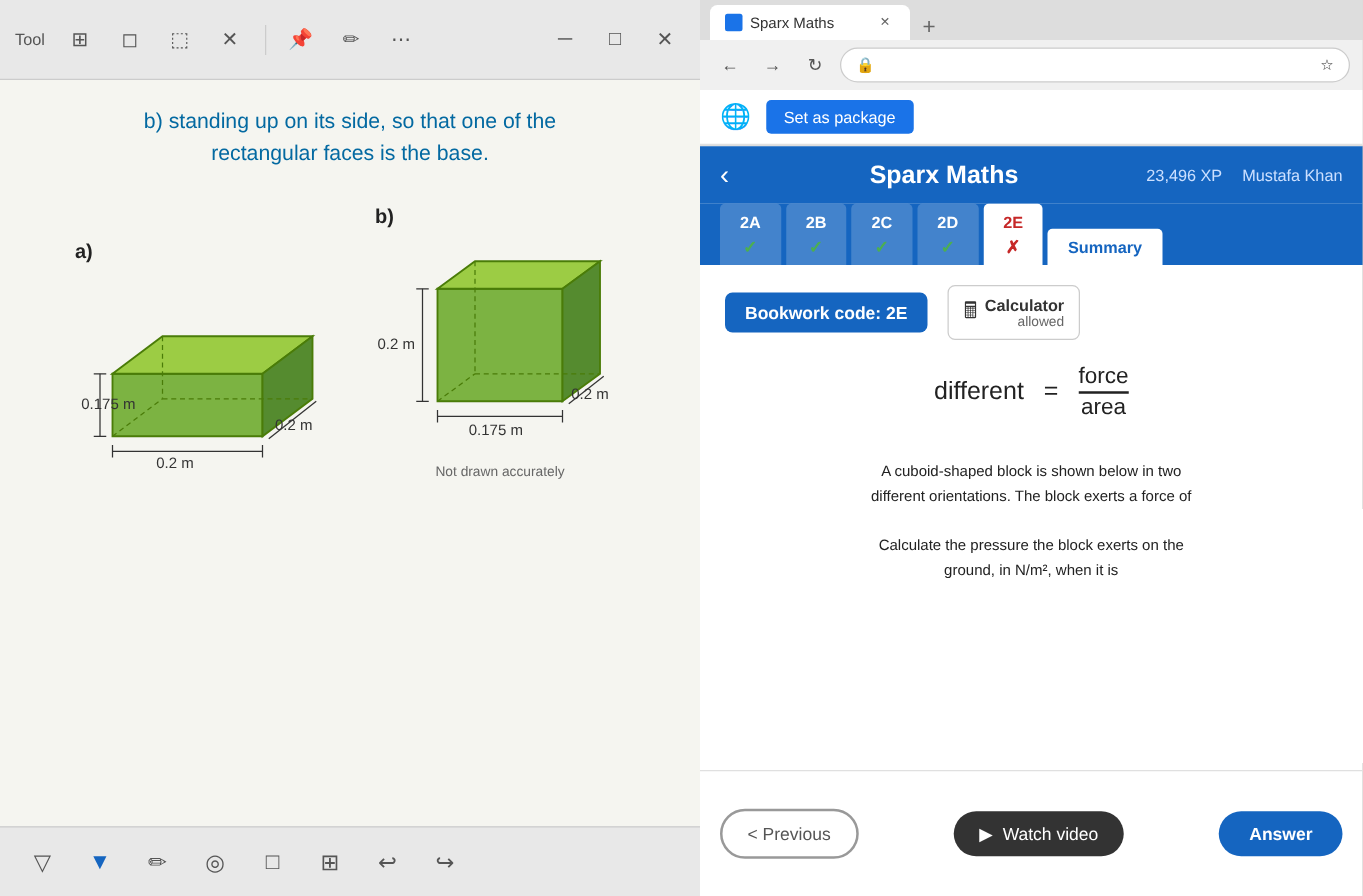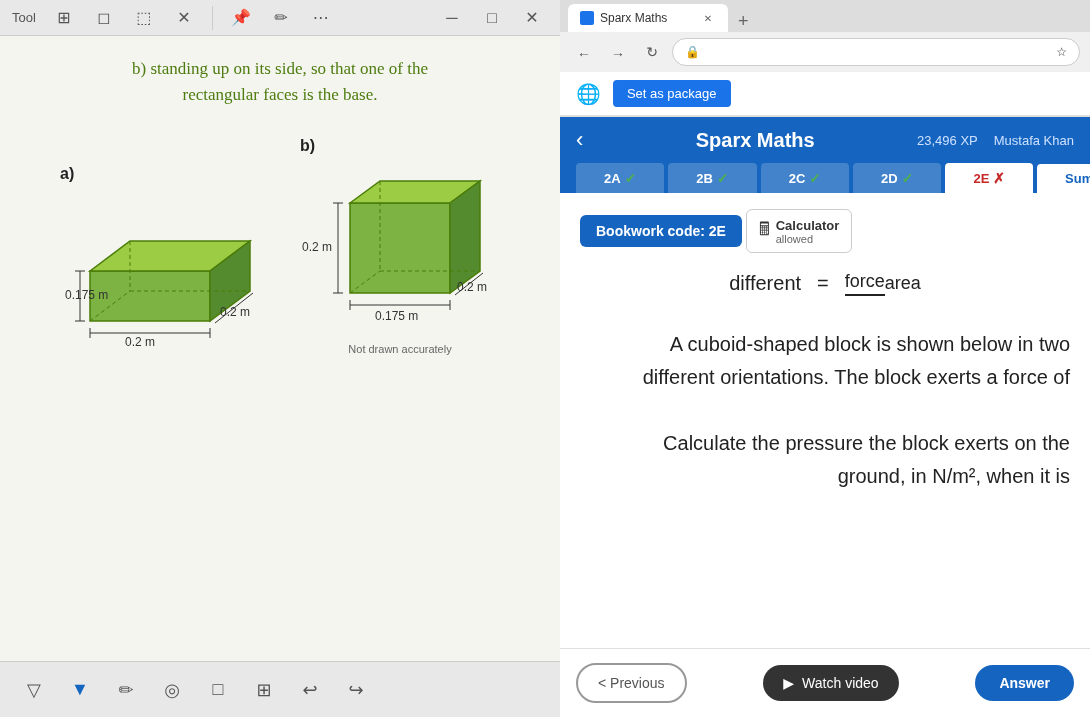--- a/index.html
+++ b/index.html
@@ -16,21 +16,21 @@
     .left-panel {
       width: 560px;
       height: 717px;
       background: #f5f5f0;
       position: relative;
       display: flex;
       flex-direction: column;
     }
 
     .left-toolbar {
-      height: 36px;
+      height: 64px;
       background: #e8e8e8;
       display: flex;
       align-items: center;
       padding: 0 12px;
       gap: 8px;
       border-bottom: 1px solid #ccc;
     }
 
     .toolbar-btn {
       width: 32px;
@@ -50,25 +50,24 @@
 
     .left-content {
       flex: 1;
       padding: 20px 30px;
       position: relative;
       overflow: hidden;
     }
 
     .problem-text {
       font-size: 17px;
-      color: #4d7c0f;
+      color: #0369a1;
       line-height: 1.5;
       text-align: center;
       margin-bottom: 30px;
-      font-family: Liberation Serif, serif;
     }
 
     .diagrams-row {
       display: flex;
       gap: 40px;
       justify-content: center;
       align-items: flex-end;
       margin-top: 10px;
     }
 
@@ -279,30 +278,31 @@
     
     .task-tabs {
       background: #1565c0;
       padding: 0 16px 0;
       display: flex;
       gap: 4px;
       align-items: flex-end;
     }
 
     .task-tab {
-      padding: 7px 28px;
+      padding: 7px 16px;
       font-size: 13px;
       font-weight: 600;
       border-radius: 4px 4px 0 0;
       cursor: pointer;
       display: flex;
       align-items: center;
       gap: 4px;
       background: rgba(255,255,255,0.15);
       color: #cce;
+      flex-direction: column;
     }
 
     .task-tab.completed {
       background: rgba(255,255,255,0.2);
       color: #fff;
     }
 
     .task-tab.active-wrong {
       background: #fff;
       color: #c62828;
@@ -320,22 +320,23 @@
     .sparx-main {
       flex: 1;
       padding: 16px 20px;
       overflow-y: auto;
       background: #fff;
     }
 
     .bookwork-row {
       display: flex;
       align-items: center;
-      gap: 4px;
+      gap: 16px;
       margin-bottom: 18px;
+      text-align: right;
     }
 
     .bookwork-badge {
       background: #1565c0;
       color: #fff;
       border-radius: 6px;
       padding: 8px 16px;
       font-size: 14px;
       font-weight: 600;
     }
@@ -363,46 +364,46 @@
     }
 
     .formula-box .formula-inner {
       display: inline-flex;
       align-items: center;
       gap: 16px;
     }
 
     .formula-fraction {
       display: inline-flex;
-      flex-direction: row;
+      flex-direction: column;
       align-items: center;
     }
 
     .formula-num {
       border-bottom: 2px solid #222;
       padding-bottom: 2px;
       font-size: 18px;
     }
 
     .formula-den {
       padding-top: 0;
       font-size: 18px;
     }
 
     .problem-body {
-      font-size: 20px;
+      font-size: 12px;
       color: #222;
       line-height: 1.65;
-      text-align: right;
+      text-align: center;
       margin-top: 32px;
     }
 
     
     .sparx-bottom {
-      padding: 14px 16px;
+      padding: 30px 16px;
       border-top: 1px solid #e0e0e0;
       display: flex;
       align-items: center;
       justify-content: space-between;
       background: #fff;
     }
 
     .prev-btn {
       background: transparent;
       border: 2px solid #999;

